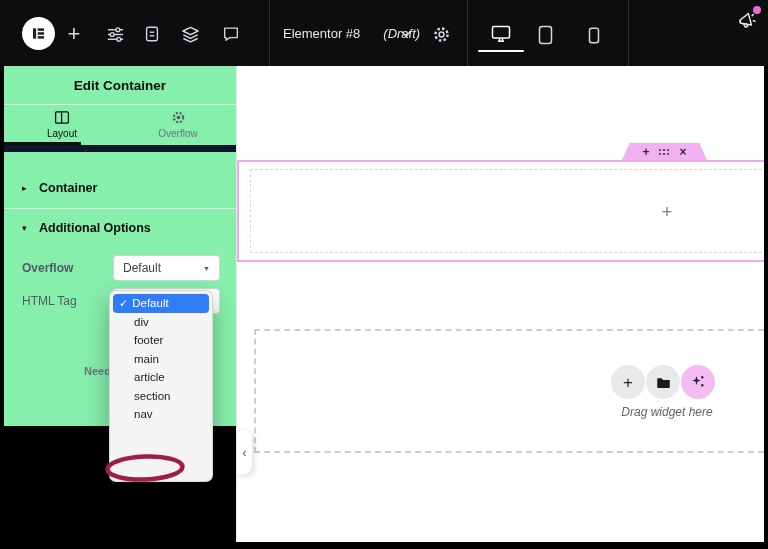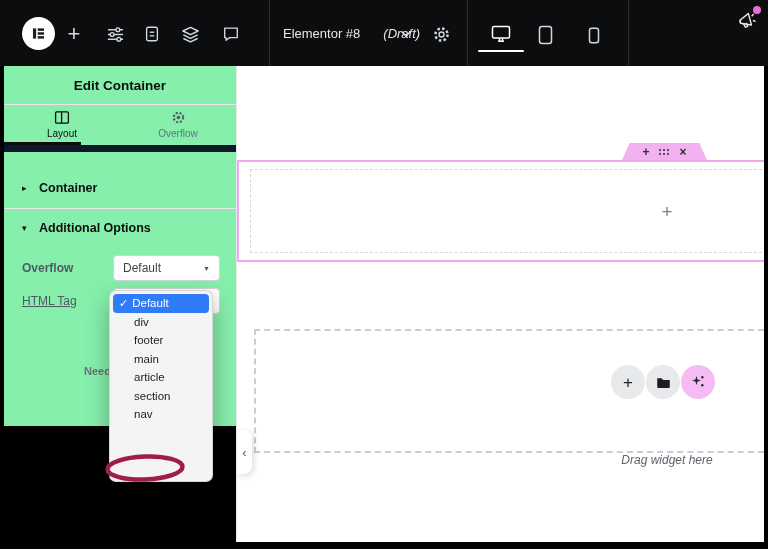--- a/index.html
+++ b/index.html
@@ -53,21 +53,21 @@
   .handle-tab .h-ic{font-size:12px;font-weight:700;color:#2c2e33;line-height:1;cursor:pointer;}
   .dots6{width:2px;height:2px;background:#2c2e33;border-radius:50%;margin:0 10px 4px 0;
          box-shadow:4px 0 0 #2c2e33,8px 0 0 #2c2e33,0 4px 0 #2c2e33,4px 4px 0 #2c2e33,8px 4px 0 #2c2e33;cursor:grab;}
   .drop-zone{position:absolute;left:17px;top:263px;width:520px;height:124px;border:2px dashed #caced4;box-sizing:border-box;}
   .widget-btns{position:absolute;left:374px;top:299px;display:flex;gap:1px;}
   .wbtn{width:34px;height:34px;border-radius:50%;background:#e8e9ea;display:flex;align-items:center;
         justify-content:center;cursor:pointer;}
   .wbtn.pink{background:#f4bcf3;}
   .wbtn .plus-g{font-size:17px;font-weight:500;color:#212428;line-height:1;}
   .drag-hint{position:absolute;left:330px;top:339px;width:200px;text-align:center;font-style:italic;
-             font-size:12px;color:#5d646b;margin-top:48px;}
+             font-size:12px;color:#5d646b;}
   .collapse-tab{position:absolute;left:0;top:364px;width:15px;height:44px;background:#fff;
                 border-radius:0 8px 8px 0;box-shadow:2px 2px 6px rgba(0,0,0,.14);display:flex;
                 align-items:center;justify-content:center;font-size:13px;color:#556068;cursor:pointer;z-index:4;}
 
   
   .menu{position:absolute;left:109px;top:290px;width:104px;height:192px;background:#f4f4f5;
         border:1px solid rgba(0,0,0,.12);border-radius:7px;box-shadow:0 10px 24px rgba(0,0,0,.3);
         z-index:60;display:flex;flex-direction:column;padding:3px 0;box-sizing:border-box;}
   .menu-item{height:18.5px;line-height:18.5px;font-size:11.5px;color:#1d1d1f;padding-left:24px;cursor:pointer;}
   .menu-item.sel{margin:0 3px;border-radius:4px;background:#2f7cf6;color:#fff;padding-left:6px;
@@ -206,21 +206,21 @@
       <span class="caret">▾</span>
       <span>Additional Options</span>
     </div>
 
     <div class="field-label" style="top:195px;font-weight:bold;">Overflow</div>
     <div class="select-box" style="top:189px;">
       <span>Default</span>
       <span class="sel-arrow">▼</span>
     </div>
 
-    <div class="field-label" style="top:228px;text-decoration:underline;">HTML Tag</div>
+    <div class="field-label" style="top:228px;">HTML Tag</div>
     <div class="select-box" style="top:222px;">
       <span></span>
       <span class="sel-arrow">▼</span>
     </div>
 
     <div class="need-help">Need Help</div>
   </div>
 
   <div class="canvas">
 

